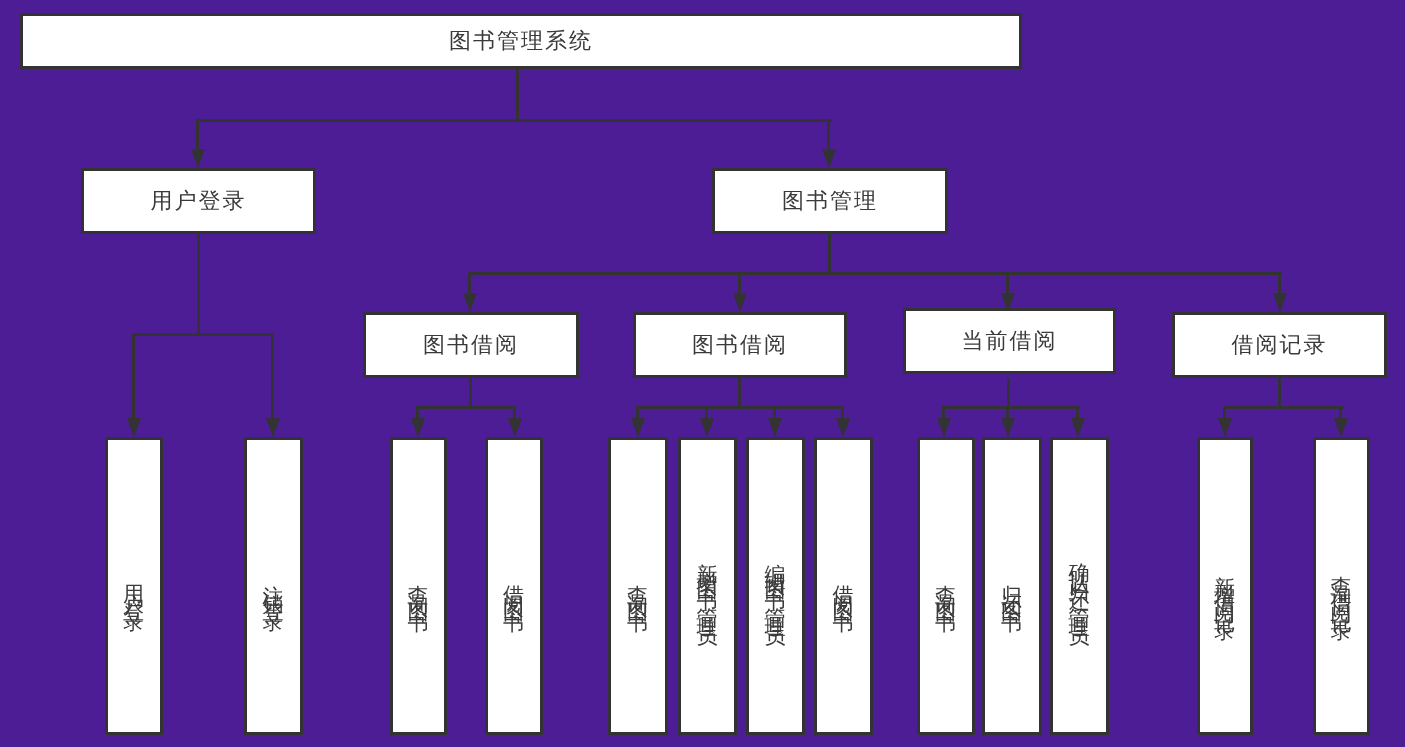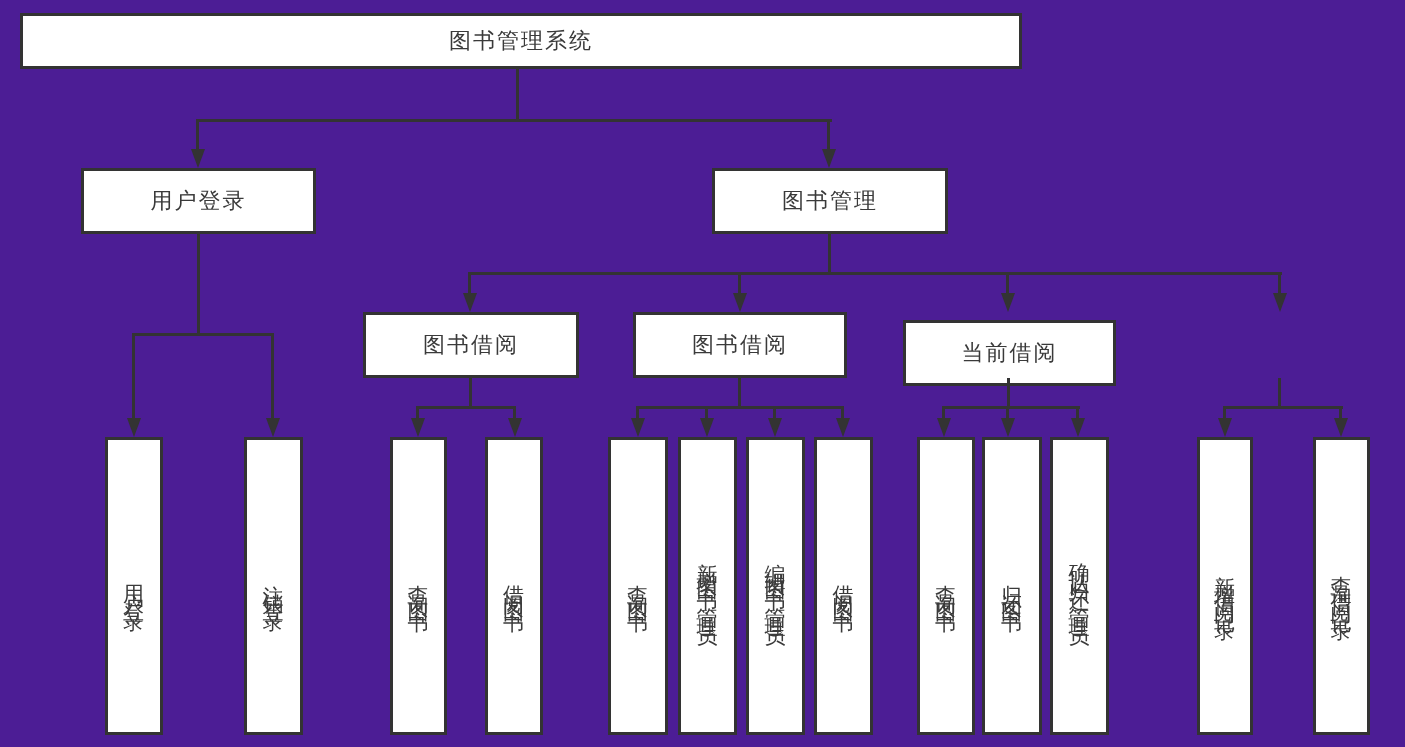--- a/index.html
+++ b/index.html
@@ -97,22 +97,25 @@
   <div class="arrow" style="left:1001px;top:293px"></div>
   <div class="vline" style="left:1278px;top:273px;height:22px"></div>
   <div class="arrow" style="left:1273px;top:293px"></div>
 
   <div class="box" style="left:363px;top:312px;width:216px;height:66px">
     <span class="hlabel">图书借阅</span>
   </div>
   <div class="box" style="left:633px;top:312px;width:214px;height:66px">
     <span class="hlabel">图书借阅</span>
   </div>
-  <div class="box" style="left:903px;top:320px;width:213px;height:66px">
+  <div class="box" style="left:903px;top:308px;width:213px;height:66px">
     <span class="hlabel">当前借阅</span>
+  </div>
+  <div class="box" style="left:1172px;top:312px;width:215px;height:66px">
+    <span class="hlabel">借阅记录</span>
   </div>
 
   <div class="vline" style="left:469px;top:378px;height:30px"></div>
   <div class="hline" style="left:416px;top:406px;width:100px"></div>
   <div class="vline" style="left:416px;top:407px;height:13px"></div>
   <div class="arrow" style="left:411px;top:418px"></div>
   <div class="vline" style="left:513px;top:407px;height:13px"></div>
   <div class="arrow" style="left:508px;top:418px"></div>
 
   <div class="vline" style="left:738px;top:378px;height:30px"></div>

